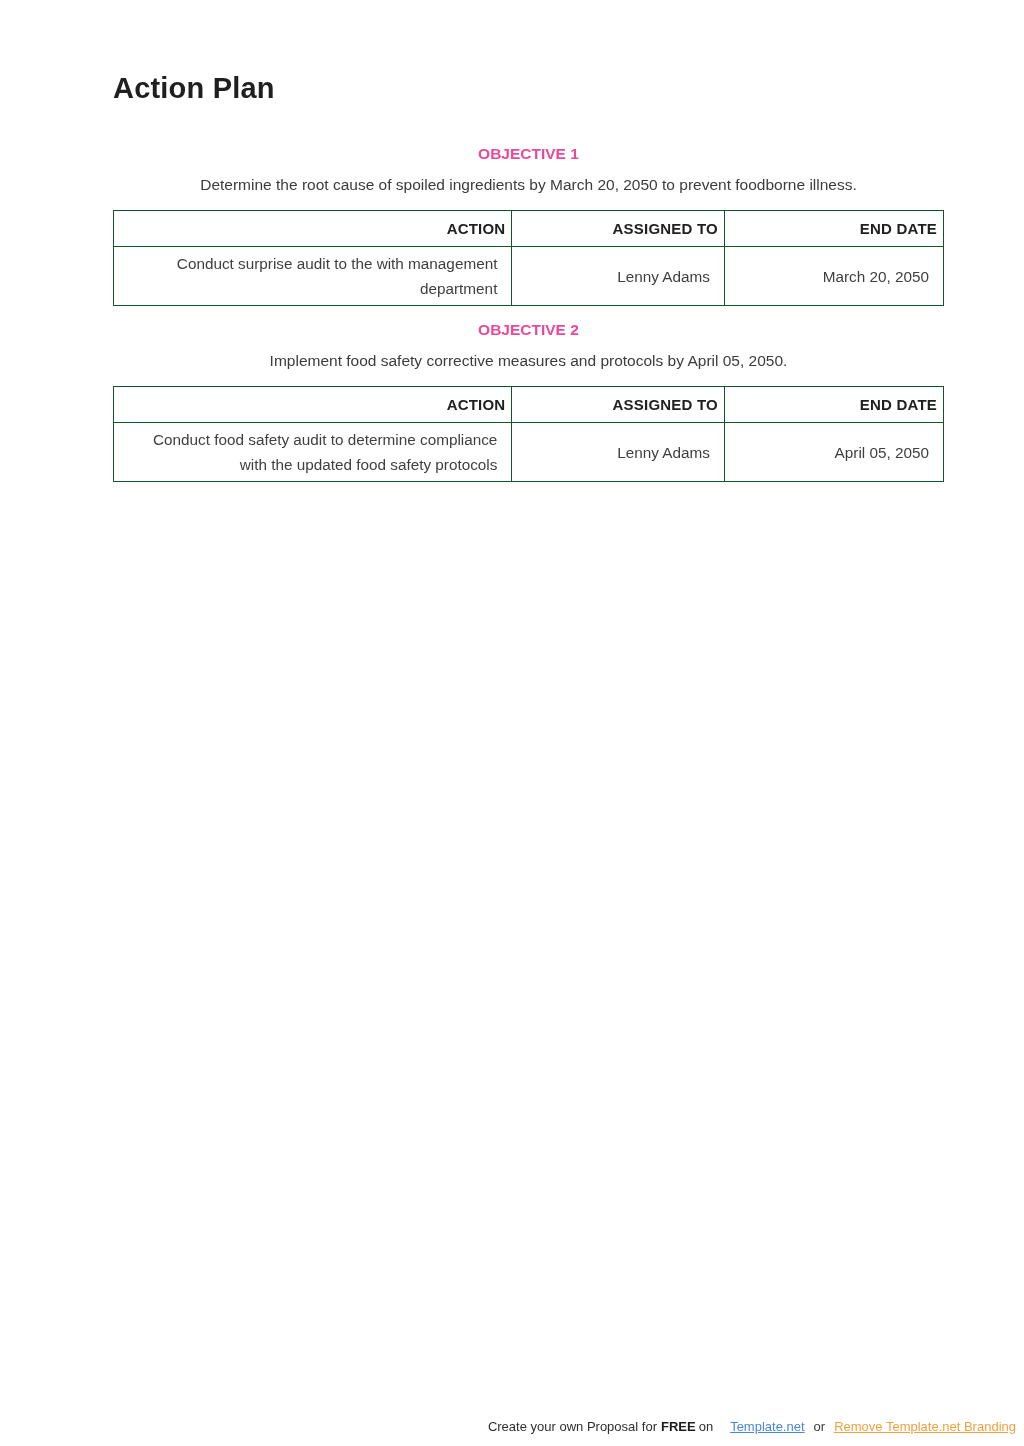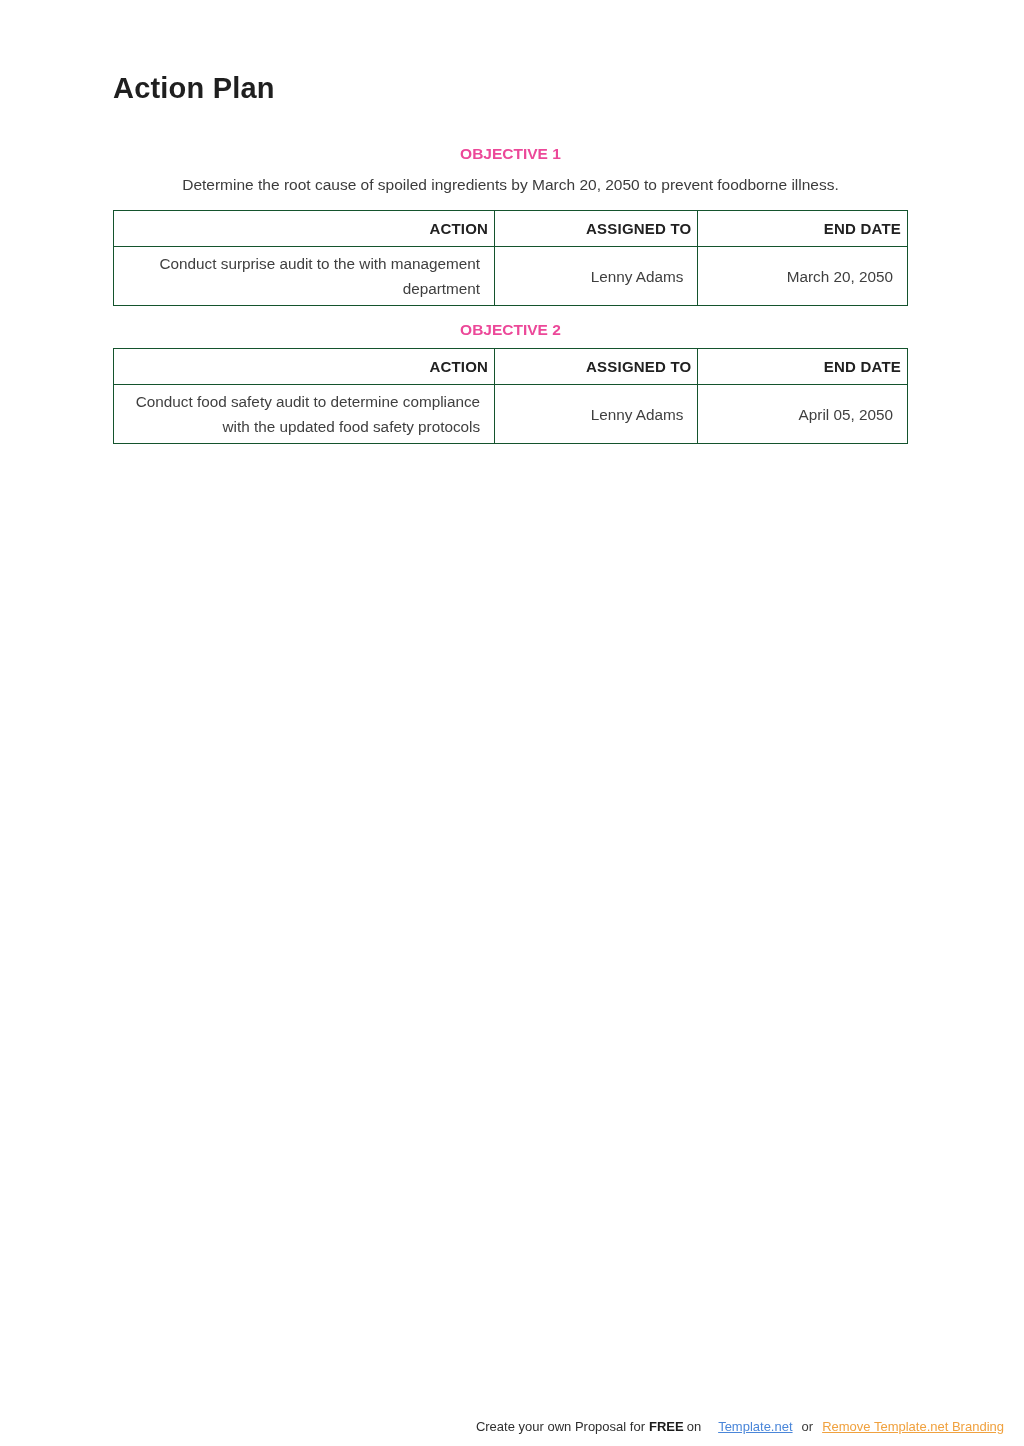--- a/index.html
+++ b/index.html
@@ -6,21 +6,21 @@
   html, body { margin: 0; padding: 0; background: #ffffff; }
   .page {
     position: relative;
     width: 1024px;
     height: 1446px;
     background: #ffffff;
     font-family: "Liberation Sans", "DejaVu Sans", sans-serif;
     overflow: hidden;
   }
   .content {
-    padding: 72px 116px 0 113px; 
+    padding: 72px 80px 0 113px; 
   }
   .doc-title {
     margin: 0 0 0 0;
     font-size: 29px;
     font-weight: 700;
     color: #1f1f1f;
     letter-spacing: 0.2px;
   }
   .section { width: 100%; }
   .obj-heading {
@@ -60,21 +60,21 @@
     letter-spacing: 0.2px;
   }
   table.plan-table td {
     padding: 4px 14px;
     font-size: 15.3px;
     color: #3f3f3f;
     line-height: 25px;
   }
   .footer {
     position: absolute;
-    right: 20px;
+    right: 8px;
     bottom: 12px;
     font-size: 13px;
     color: #2f2f2f;
     white-space: nowrap;
   }
   .footer .bold-free { font-weight: 700; color: #1c1c1c; margin-left: 4px; }
   .footer .after-bold { margin-left: 3px; }
   .footer a { text-decoration: underline; cursor: pointer; }
   .footer .link-primary { color: #4a86d9; margin-left: 17px; }
   .footer .link-separator { margin-left: 9px; color: #3c3c3c; }
@@ -109,20 +109,21 @@
             <td>Conduct surprise audit to the with management department</td>
             <td>Lenny Adams</td>
             <td>March 20, 2050</td>
           </tr>
         </tbody>
       </table>
     </div>
 
     <div class="section">
       <div class="obj-heading">OBJECTIVE 2</div>
+      <div class="obj-description">Implement food safety corrective measures and protocols by April 05, 2050.</div>
       <table class="plan-table">
         <colgroup>
           <col class="col-action">
           <col class="col-assigned">
           <col class="col-enddate">
         </colgroup>
         <thead>
           <tr>
             <th>ACTION</th>
             <th>ASSIGNED TO</th>

